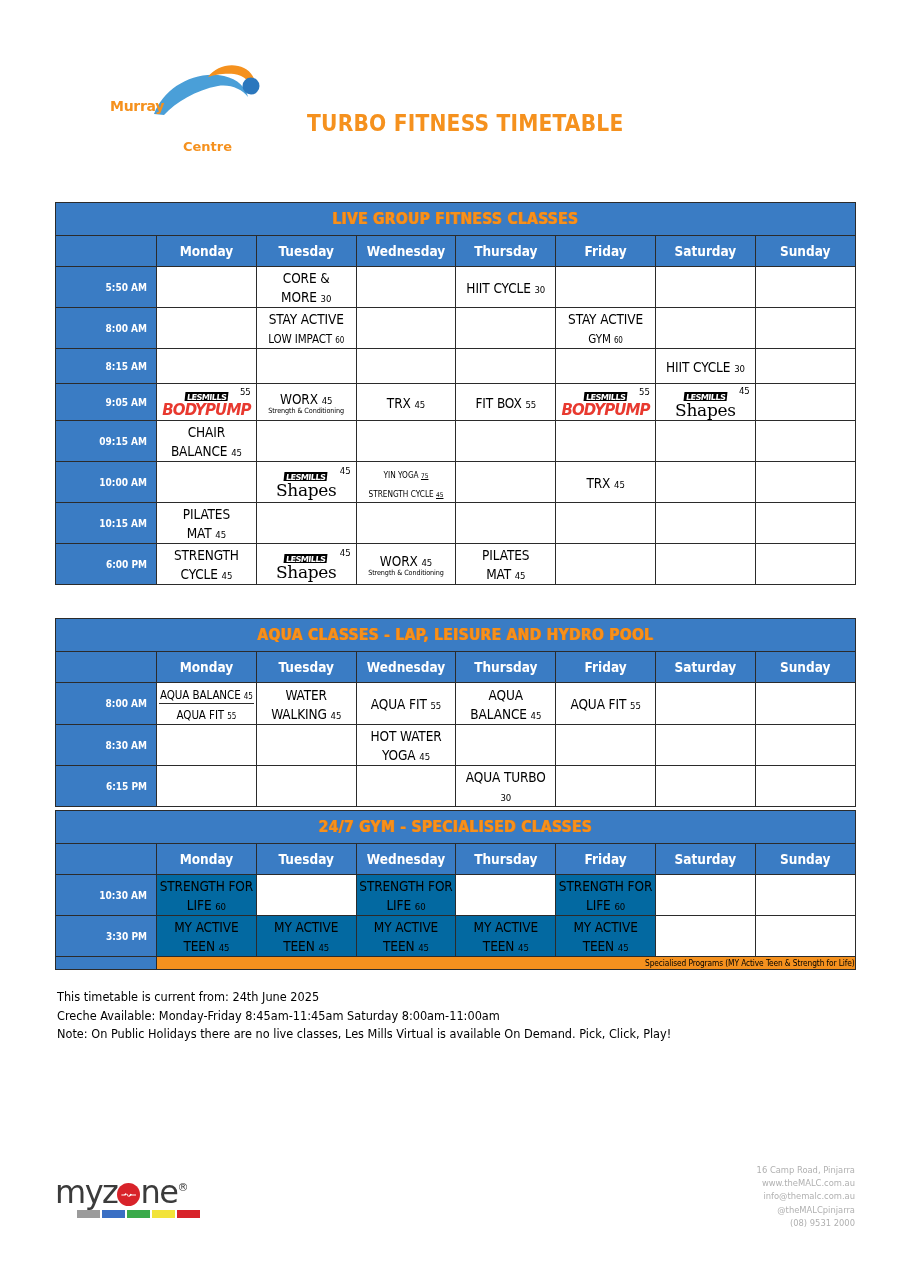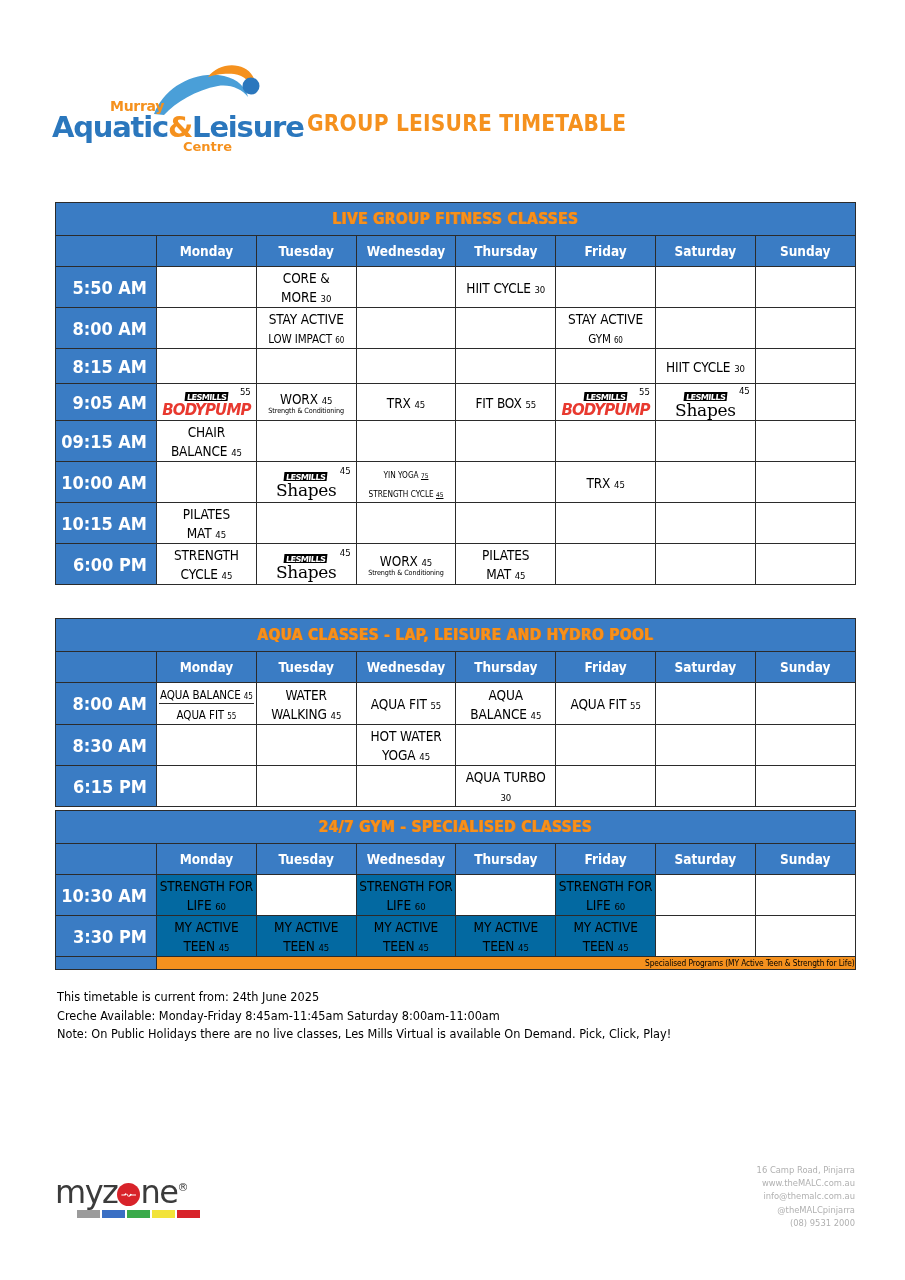--- a/index.html
+++ b/index.html
@@ -58,21 +58,21 @@
     text-shadow: 0.6px 0 0 #e8790d, -0.4px 0 0 #e8790d;
   }
   .dayhead {
     background:#3a7cc4; color:#ffffff;
     font-family:"DejaVu Sans Condensed","DejaVu Sans", sans-serif;
     font-weight:bold; font-size:13.5px; text-align:center; height:31px;
   }
   .timecell {
     background:#3a7cc4; color:#ffffff;
     font-family:"DejaVu Sans Condensed","DejaVu Sans", sans-serif;
-    font-weight:bold; font-size:18px;
+    font-weight:bold; font-size:10px;
     text-align:right; padding-right:9px !important;
     white-space:nowrap;
     margin-left:40px;
   }
   .cell {
     background:#ffffff; text-align:center; vertical-align:middle;
     font-family:"DejaVu Sans Condensed","DejaVu Sans", sans-serif;
     padding:1px 2px !important;
   }
   .cls {
@@ -169,24 +169,23 @@
 <body>
 
 <div class="header">
   <div class="logo-wrap">
     <svg class="swoosh" viewBox="0 0 115 52">
       <path d="M4 50 C 14 24, 44 6, 74 12 C 88 15, 96 24, 98 33 C 92 25, 80 20, 68 22 C 46 26, 26 38, 14 51 Z" fill="#4a9fd8"></path>
       <path d="M58 13 C 66 2, 82 -2, 94 4 C 104 9, 108 20, 104 30 C 102 19, 94 11, 84 10 C 74 9, 64 11, 58 13 Z" fill="#f5911e"></path>
       <circle cx="101" cy="22" r="8.5" fill="#2b77bd"></circle>
     </svg>
     <div class="logo-murray">Murray</div>
-    <div class="logo-main"><span class="aq">Aquatic</span><span class="amp">&amp;</span><span class="le">Leisure</span></div>
     <div class="logo-centre">Centre</div>
   </div>
-  <div class="header-title">GROUP LEISURE TIMETABLE</div>
+  <div class="header-title">TURBO FITNESS TIMETABLE</div>
 </div>
 
 <div id="tables-root">
     <table class="tbl" style="top: 202px;">
       <colgroup>
         <col style="width:101px">
         <col style="width:99.8px">
         <col style="width:99.8px">
         <col style="width:99.8px">
         <col style="width:99.8px">

